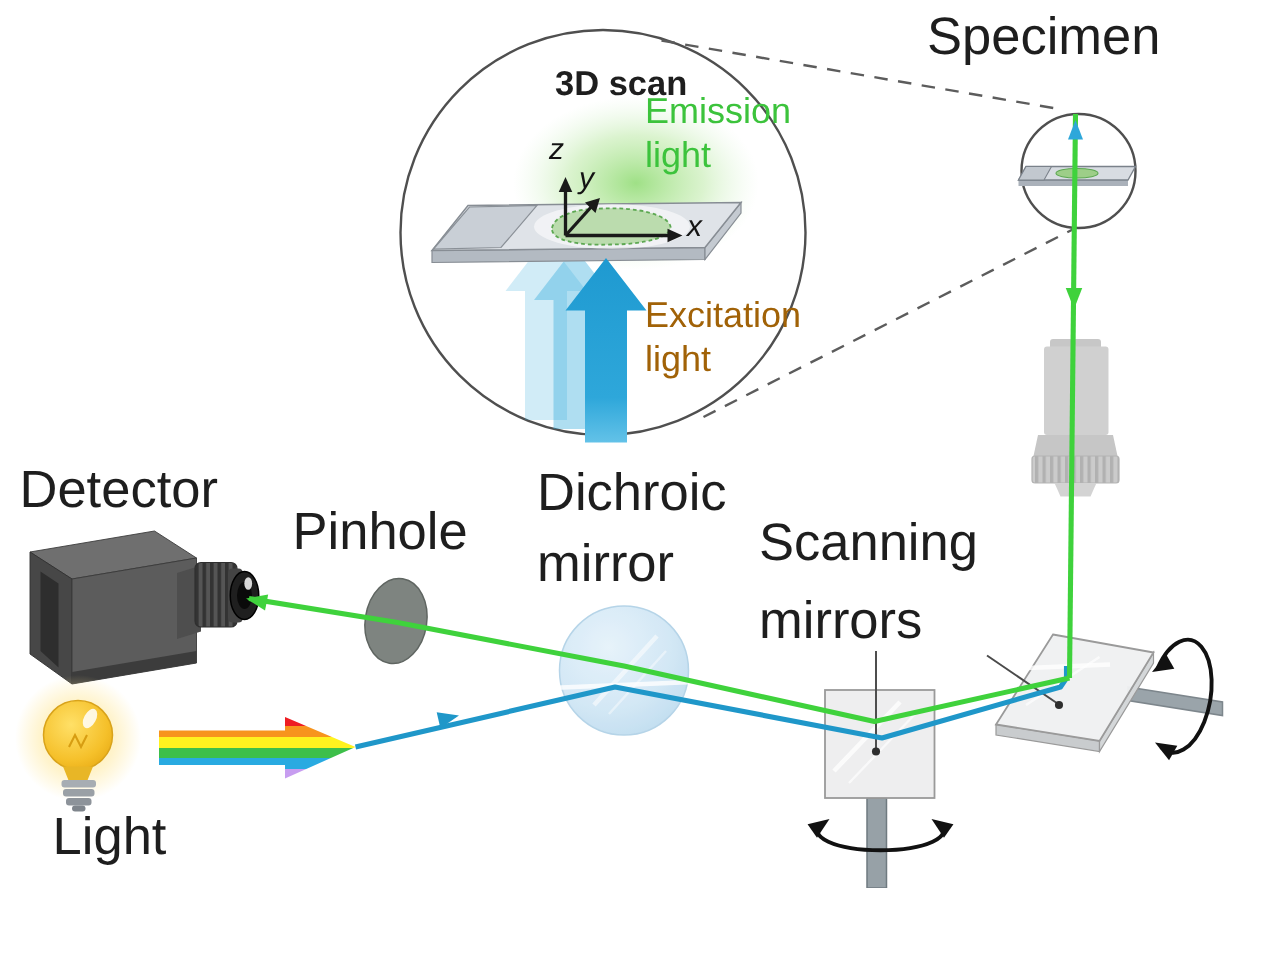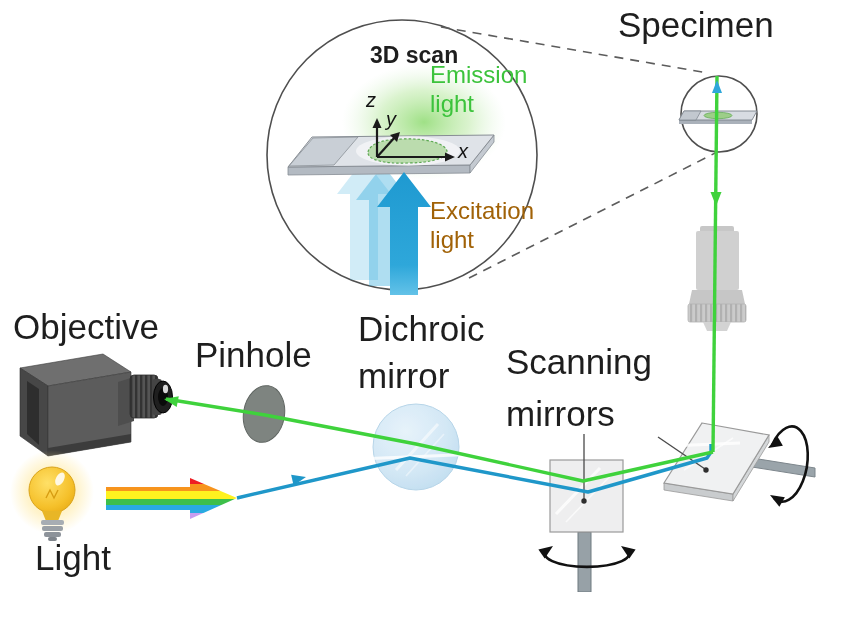--- a/index.html
+++ b/index.html
@@ -214,21 +214,21 @@
     <polygon points="0,0 -13,-5 -13,5" fill="#2ea7da" transform="translate(717,80) rotate(-90)"></polygon>
   </g>
 </svg>
 
 <div class="lbl" id="lbl-specimen">Specimen</div>
 <div class="lbl small" id="lbl-3dscan">3D scan</div>
 <div class="lbl em" id="lbl-emission">Emission
 light</div>
 <div class="lbl ex" id="lbl-excitation">Excitation
 light</div>
-<div class="lbl" id="lbl-detector">Objective</div>
+<div class="lbl" id="lbl-detector">Detector</div>
 <div class="lbl" id="lbl-pinhole">Pinhole</div>
 <div class="lbl" id="lbl-dichroic">Dichroic
 mirror</div>
 <div class="lbl" id="lbl-scanning">Scanning
 mirrors</div>
 <div class="lbl" id="lbl-lightsource">Light
 source</div>
 <div class="lbl axis" id="lbl-ax-z">z</div>
 <div class="lbl axis" id="lbl-ax-y">y</div>
 <div class="lbl axis" id="lbl-ax-x">x</div>

